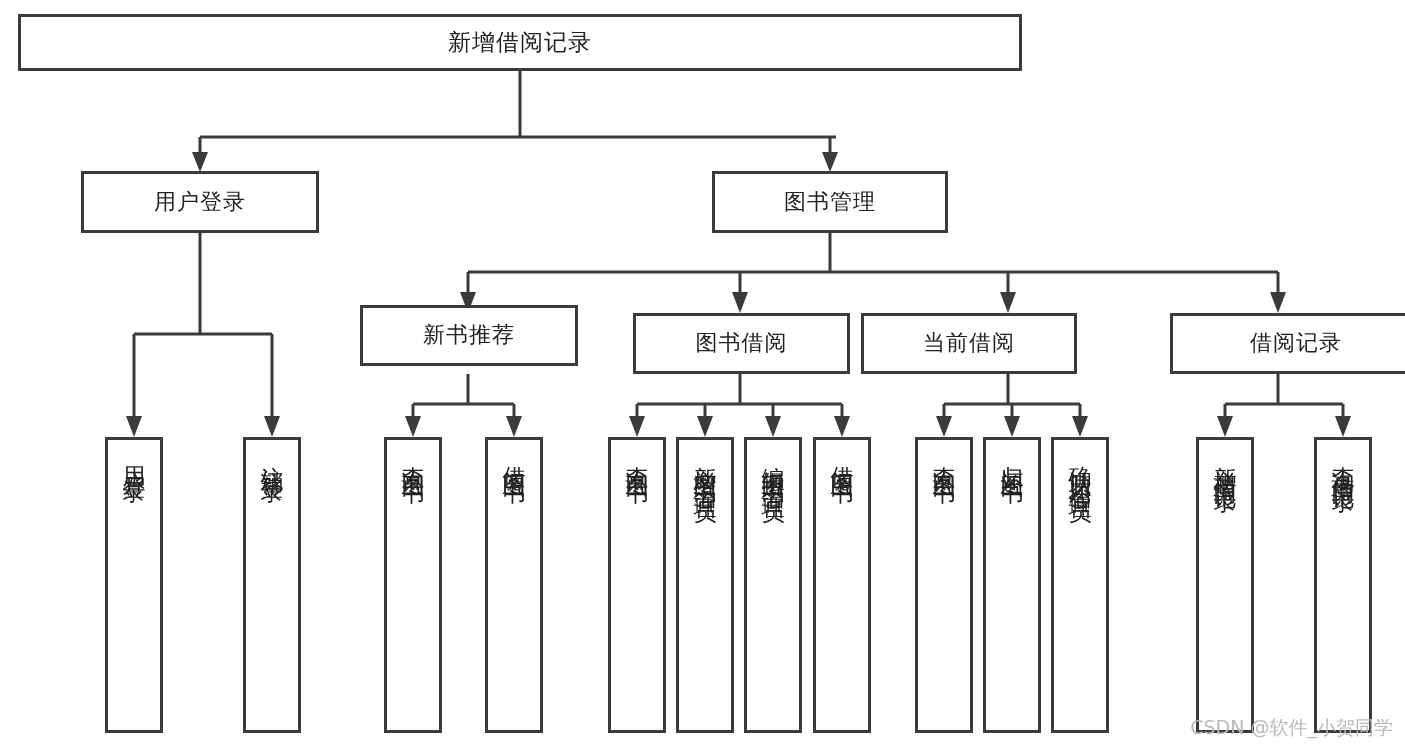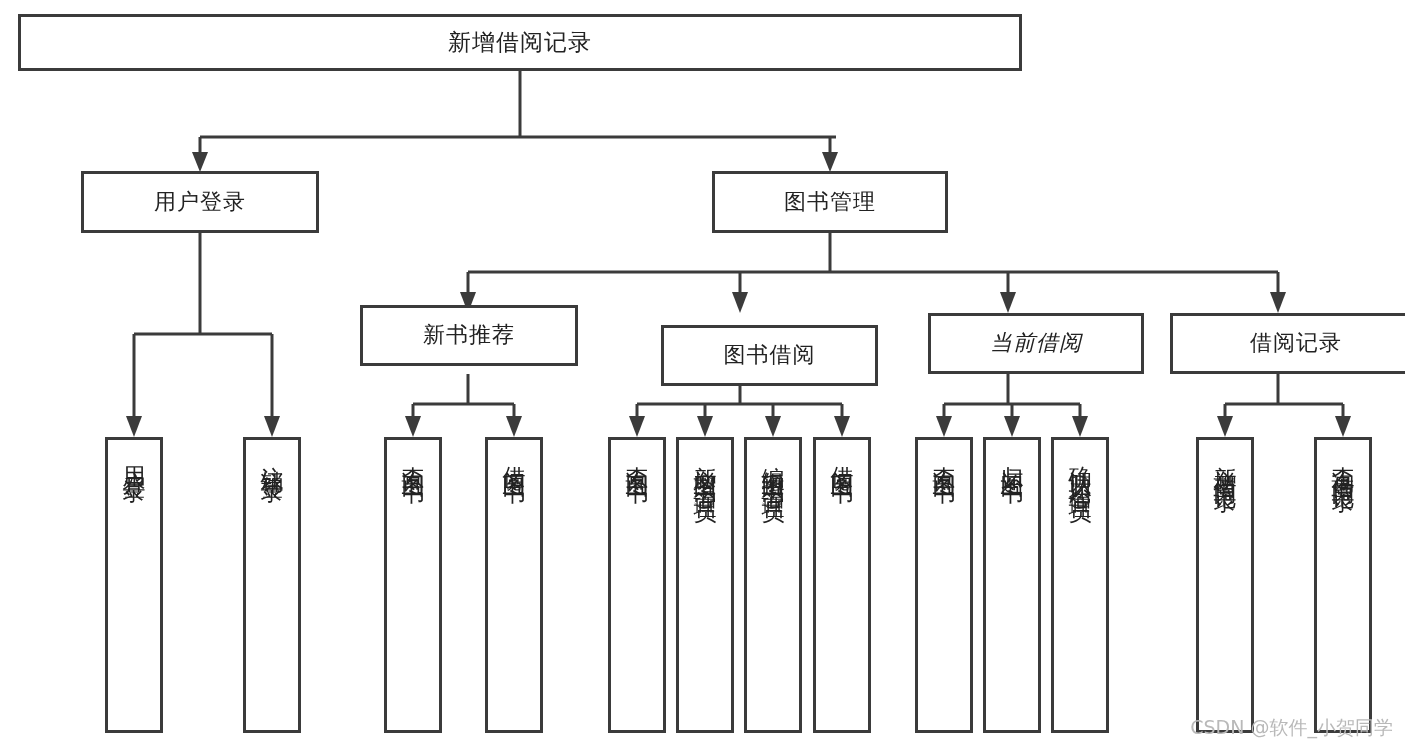--- a/index.html
+++ b/index.html
@@ -169,25 +169,25 @@
   </div>
 
   <div class="node branch" style="left:712px; top:171px; width:236px; height:62px;">
     <span class="label">图书管理</span>
   </div>
 
   <div class="node branch" style="left:360px; top:305px; width:218px; height:61px;">
     <span class="label">新书推荐</span>
   </div>
 
-  <div class="node branch" style="left:633px; top:325px; width:217px; height:61px;margin-left:28px;">
+  <div class="node branch" style="left:633px; top:313px; width:217px; height:61px;">
     <span class="label">图书借阅</span>
   </div>
 
-  <div class="node branch" style="left:928px; top:313px; width:216px; height:61px;font-style:italic;">
+  <div class="node branch" style="left:861px; top:313px; width:216px; height:61px;">
     <span class="label">当前借阅</span>
   </div>
 
   <div class="node branch" style="left:1170px; top:313px; width:252px; height:61px;">
     <span class="label">借阅记录</span>
   </div>
 
   <div class="node leaf" style="left:105px; top:437px; width:58px; height:296px;">
     <span class="label">用户登录</span>
   </div>

